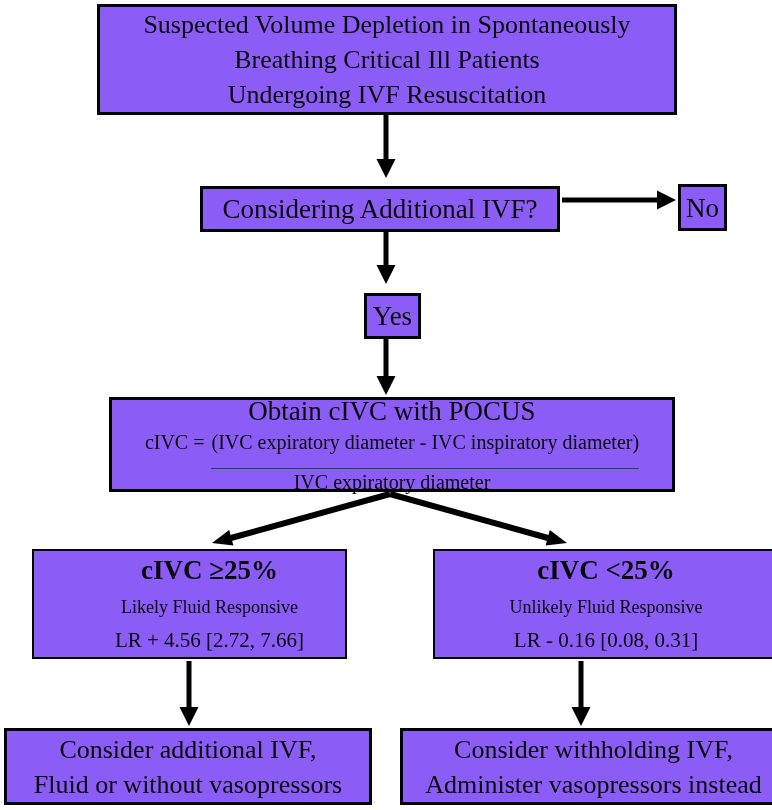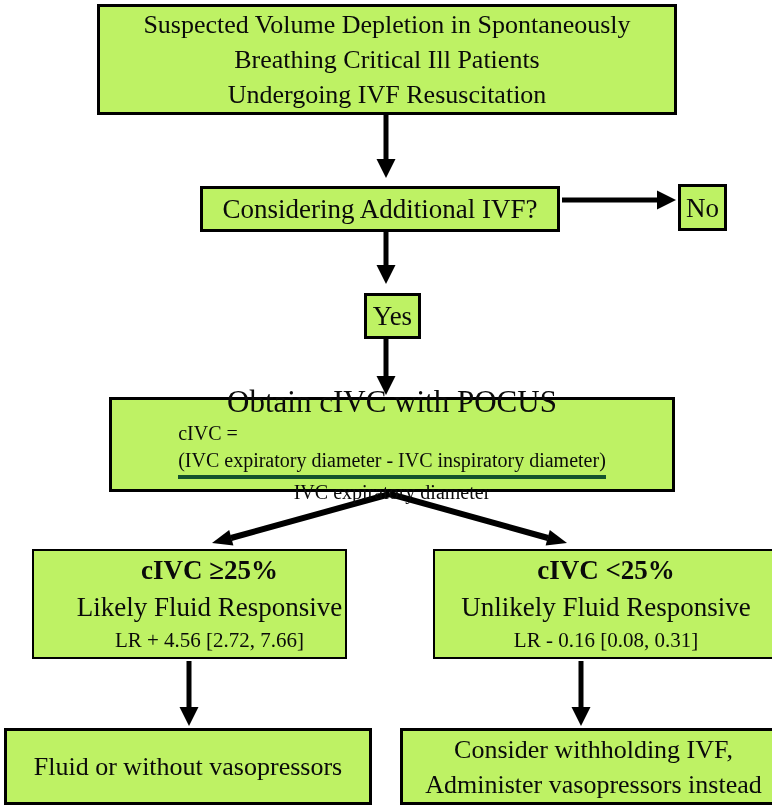--- a/index.html
+++ b/index.html
@@ -8,21 +8,21 @@
     position: relative;
     width: 772px;
     height: 810px;
     background: #ffffff;
     font-family: "Liberation Serif", "DejaVu Serif", serif;
     color: #0a0a0a;
     overflow: hidden;
   }
   .box {
     position: absolute;
-    background: #bef264;
+    background: #8b5cf6;
     border: 3px solid #000000;
     display: flex;
     flex-direction: column;
     align-items: center;
     justify-content: center;
     text-align: center;
   }
   .arrows-layer {
     position: absolute;
     left: 0; top: 0;
@@ -34,33 +34,32 @@
   .box-start        { left: 97px;  top: 4px;   width: 580px; height: 111px; }
   .box-considering  { left: 200px; top: 178px; width: 360px; height: 46px; }
   .box-no           { left: 678px; top: 176px; width: 49px;  height: 47px; }
   .box-yes          { left: 364px; top: 285px; width: 57px;  height: 46px; }
   .box-pocus        { left: 109px; top: 397px; width: 566px; height: 95px; }
   .box-branch-left  { left: 32px;  top: 549px; width: 315px; height: 110px; border-width: 2px; padding-left: 40px; }
   .box-branch-right { left: 433px; top: 549px; width: 346px; height: 110px; border-width: 2px; }
   .box-bottom-left  { left: 4px;   top: 728px; width: 368px; height: 77px; }
   .box-bottom-right { left: 382px; top: 728px; width: 387px; height: 77px; margin-left: 18px; }
 
-  .pocus-title { font-size: 31px; line-height: 36px; }
+  .pocus-title { font-size: 27px; line-height: 36px; }
   .formula-row {
     font-size: 20px; line-height: 27px;
     display: flex; align-items: baseline; justify-content: center;
     white-space: nowrap;
-    flex-direction: column;
   }
   .formula-prefix { margin-right: 7px; }
-  .formula-numerator { border-bottom: 4px solid #14532d; padding-bottom: 1px; }
+  .formula-numerator { border-bottom: 1px solid #14532d; padding-bottom: 12px; }
   .formula-denominator { font-size: 20px; line-height: 27px; }
 
   .branch-title { font-size: 27px; line-height: 37px; font-weight: bold; }
-  .branch-subtitle { font-size: 27px; line-height: 36px; text-align: right; }
+  .branch-subtitle { font-size: 18px; line-height: 36px; text-align: right; }
   .branch-stat { font-size: 21px; line-height: 31px; }
 </style>
 </head>
 <body>
 
 <div class="canvas">
 
   <svg class="arrows-layer" viewBox="0 0 772 810" xmlns="http://www.w3.org/2000/svg">
     <g stroke="#000000" fill="#000000">
       <line x1="386" y1="114" x2="386" y2="161" stroke-width="5"></line>
@@ -129,20 +128,21 @@
     <div class="branch-stat">LR + 4.56 [2.72, 7.66]</div>
   </div>
 
   <div class="box box-branch-right">
     <div class="branch-title">cIVC &lt;25%</div>
     <div class="branch-subtitle">Unlikely Fluid Responsive</div>
     <div class="branch-stat">LR - 0.16 [0.08, 0.31]</div>
   </div>
 
   <div class="box box-bottom-left t26">
+    <div>Consider additional IVF,</div>
     <div>Fluid or without vasopressors</div>
   </div>
 
   <div class="box box-bottom-right t26">
     <div>Consider withholding IVF,</div>
     <div>Administer vasopressors instead</div>
   </div>
 
 </div>
 

